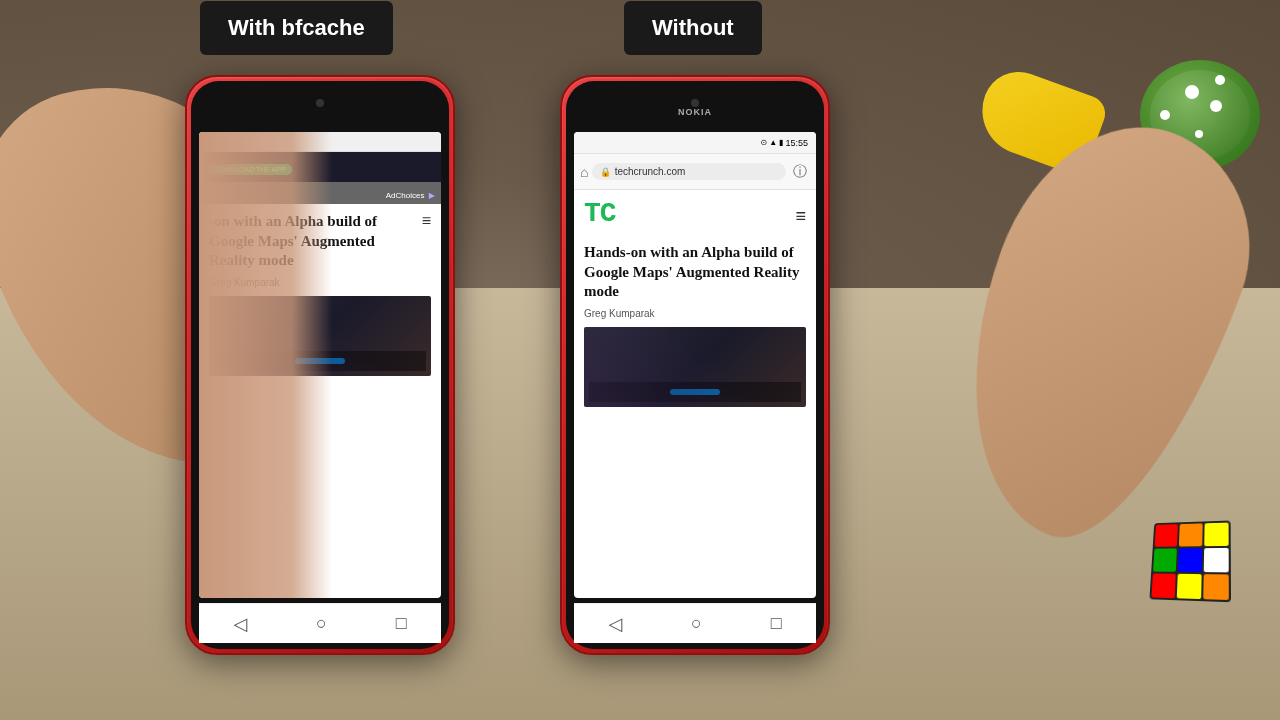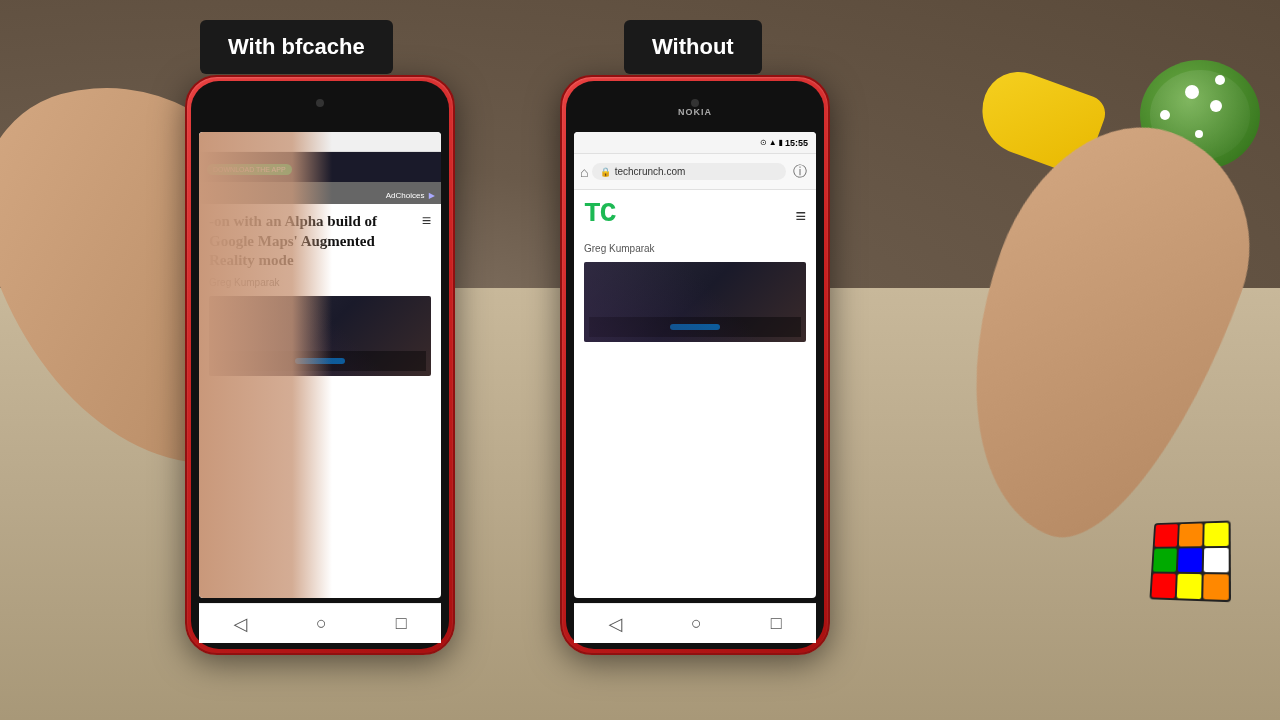--- a/index.html
+++ b/index.html
@@ -53,21 +53,21 @@
       height: 420px;
       background: linear-gradient(135deg, #d4a882 0%, #c49872 50%, #b48862 100%);
       border-radius: 50% 50% 40% 60% / 40% 30% 70% 60%;
       z-index: 10;
       transform: rotate(20deg);
     }
 
     
     .label-badge {
       position: absolute;
-      top: 20px;
+      top: 1px;
       background: #1a1a1a;
       color: #ffffff;
       font-size: 22px;
       font-weight: bold;
       padding: 14px 28px;
       border-radius: 6px;
       z-index: 20;
       white-space: nowrap;
     }
 
@@ -432,21 +432,21 @@
     <div class="camera-dot"></div>
 
     <div class="phone-screen">
 
       <div style="height:22px;background:#f5f5f5;display:flex;align-items:center;justify-content:space-between;padding:0 8px;border-bottom:1px solid #e0e0e0;">
         <div style="font-size:8px;"></div>
         <div class="status-icons">
           <span style="font-size:8px;">⊙</span>
           <span style="font-size:8px;">▲</span>
           <span style="font-size:8px;">▮</span>
-          <span style="font-size:9px;font-weight:bold;text-align:center;">15:55</span>
+          <span style="font-size:9px;font-weight:normal;text-align:center;">15:55</span>
         </div>
       </div>
 
       <div class="nav-bar">
         <span style="font-size:14px;color:#666;">⌂</span>
         <div class="nav-bar-url">
           <span class="lock-icon">🔒</span>
           <span style="font-size:10px;">techcrunch.com</span>
         </div>
         <span style="font-size:14px;color:#666;width:20px;text-align:center;">ⓘ</span>
@@ -454,20 +454,23 @@
 
       <div class="article-content">
 
         <div style="display:flex;align-items:center;justify-content:space-between;margin-bottom:8px;">
           <div class="tc-logo">
             <span style="color:#1db954;">T</span><span style="color:#1db954;">C</span>
           </div>
           <span style="font-size:18px;color:#333;">≡</span>
         </div>
 
+        <div style="font-size:15px;font-weight:bold;color:#111;line-height:1.3;margin-bottom:6px;font-family:Georgia,serif;">
+          <span>Hands-on with an Alpha build of Google Maps' Augmented Reality mode</span>
+        </div>
 
         <div style="font-size:10px;color:#555;margin-bottom:8px;">
           <span>Greg Kumparak</span>
         </div>
 
         <div class="article-image">
           <div style="position:absolute;bottom:5px;left:5px;right:5px;height:20px;background:rgba(0,0,0,0.4);display:flex;align-items:center;justify-content:center;">
             <div style="width:50px;height:6px;background:rgba(0,150,255,0.6);border-radius:3px;"></div>
           </div>
         </div>

